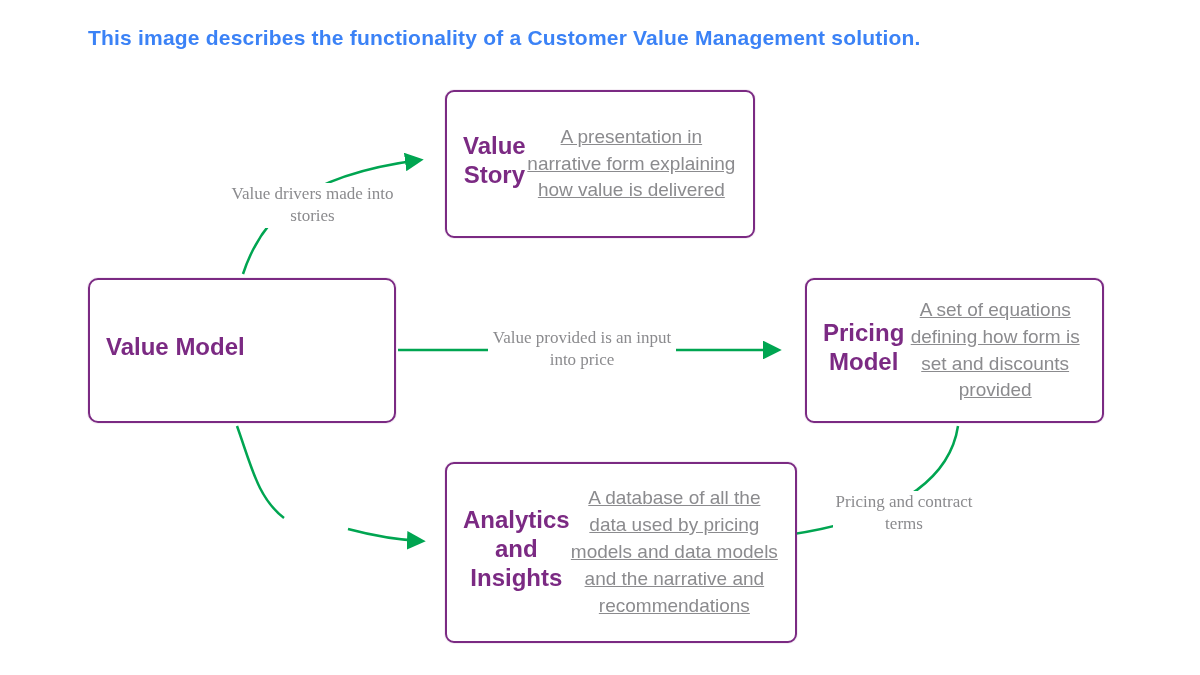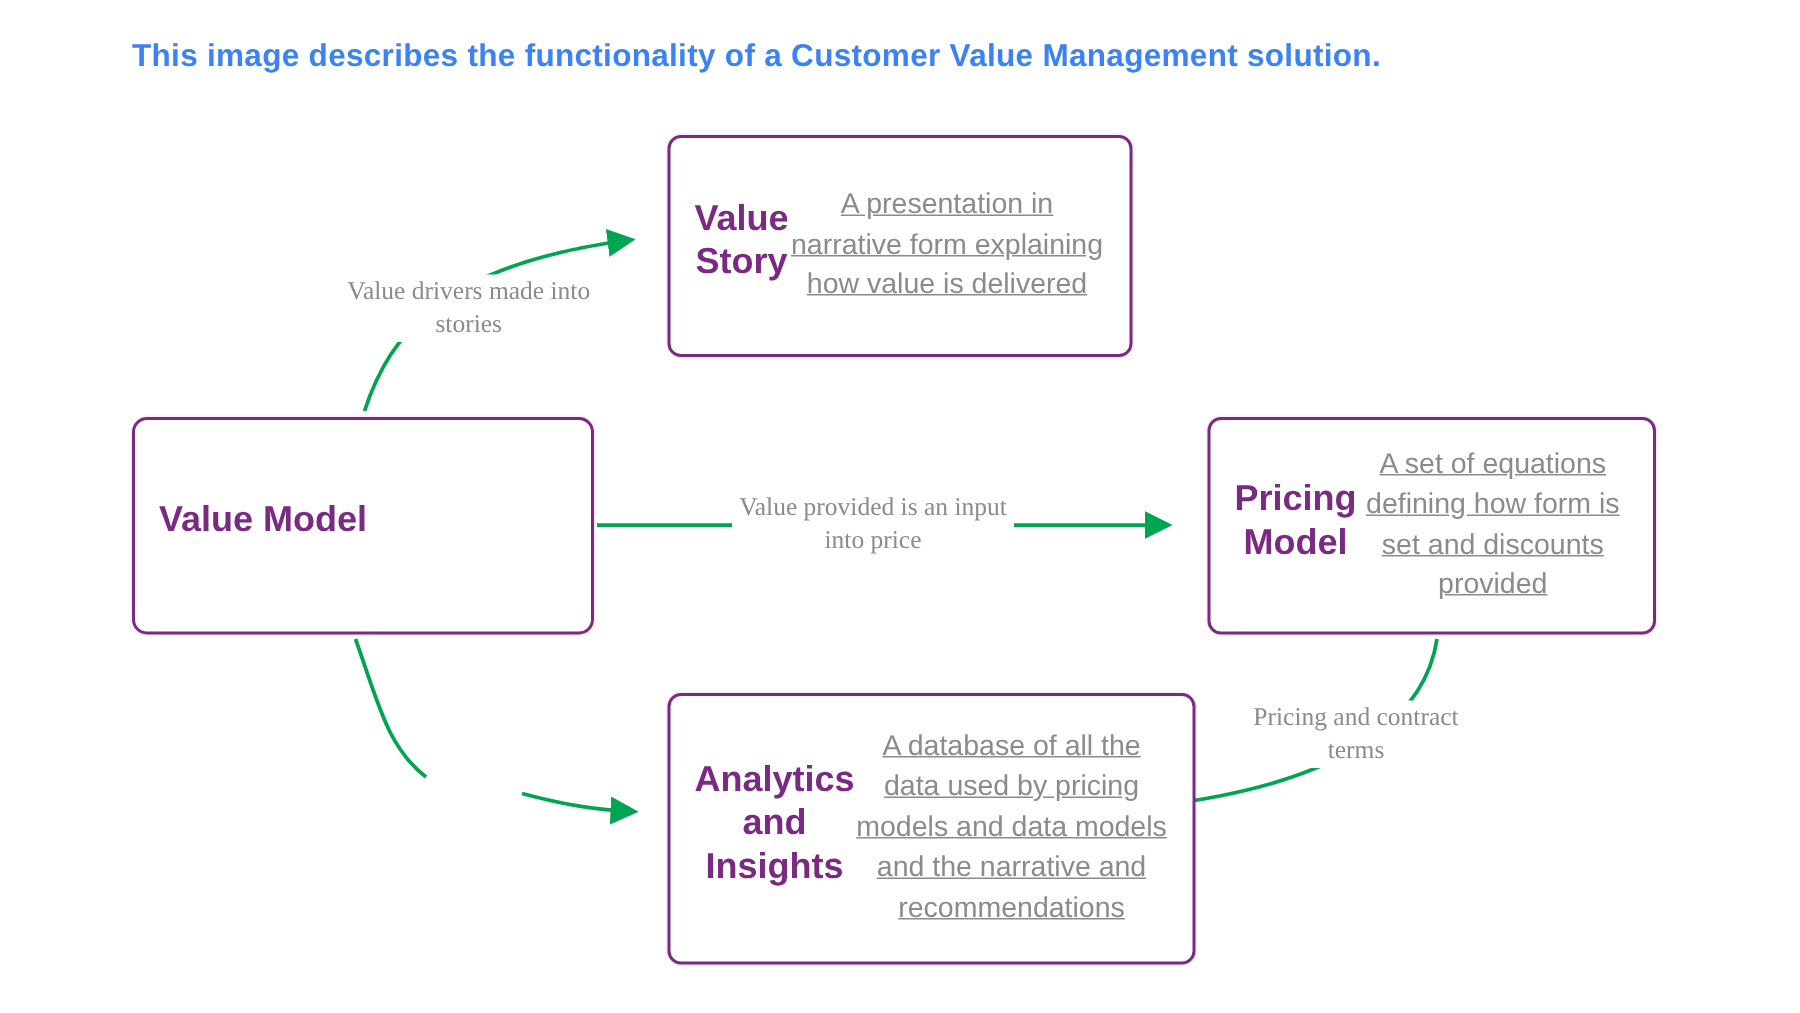--- a/index.html
+++ b/index.html
@@ -74,21 +74,21 @@
     font-size: 17px;
     color: #8b8b8e;
     line-height: 1.32;
     text-align: center;
     background: #ffffff;
     font-family: Liberation Serif, serif;
   }
   #label-model-to-story    { left: 230px; top: 183px; width: 165px; }
   #label-model-to-pricing  { left: 488px; top: 327px; width: 188px; }
   #label-model-to-analytics{ left: 222px; top: 475px; width: 180px; }
-  #label-pricing-to-analytics { left: 833px; top: 467px; width: 142px; }
+  #label-pricing-to-analytics { left: 833px; top: 491px; width: 142px; }
 </style>
 </head>
 <body>
 
 <div class="canvas">
 
   <div class="page-title">This image describes the functionality of a Customer Value Management solution.</div>
 
   <svg class="arrows-layer" width="1200" height="675" viewBox="0 0 1200 675" xmlns="http://www.w3.org/2000/svg">
     <defs>

